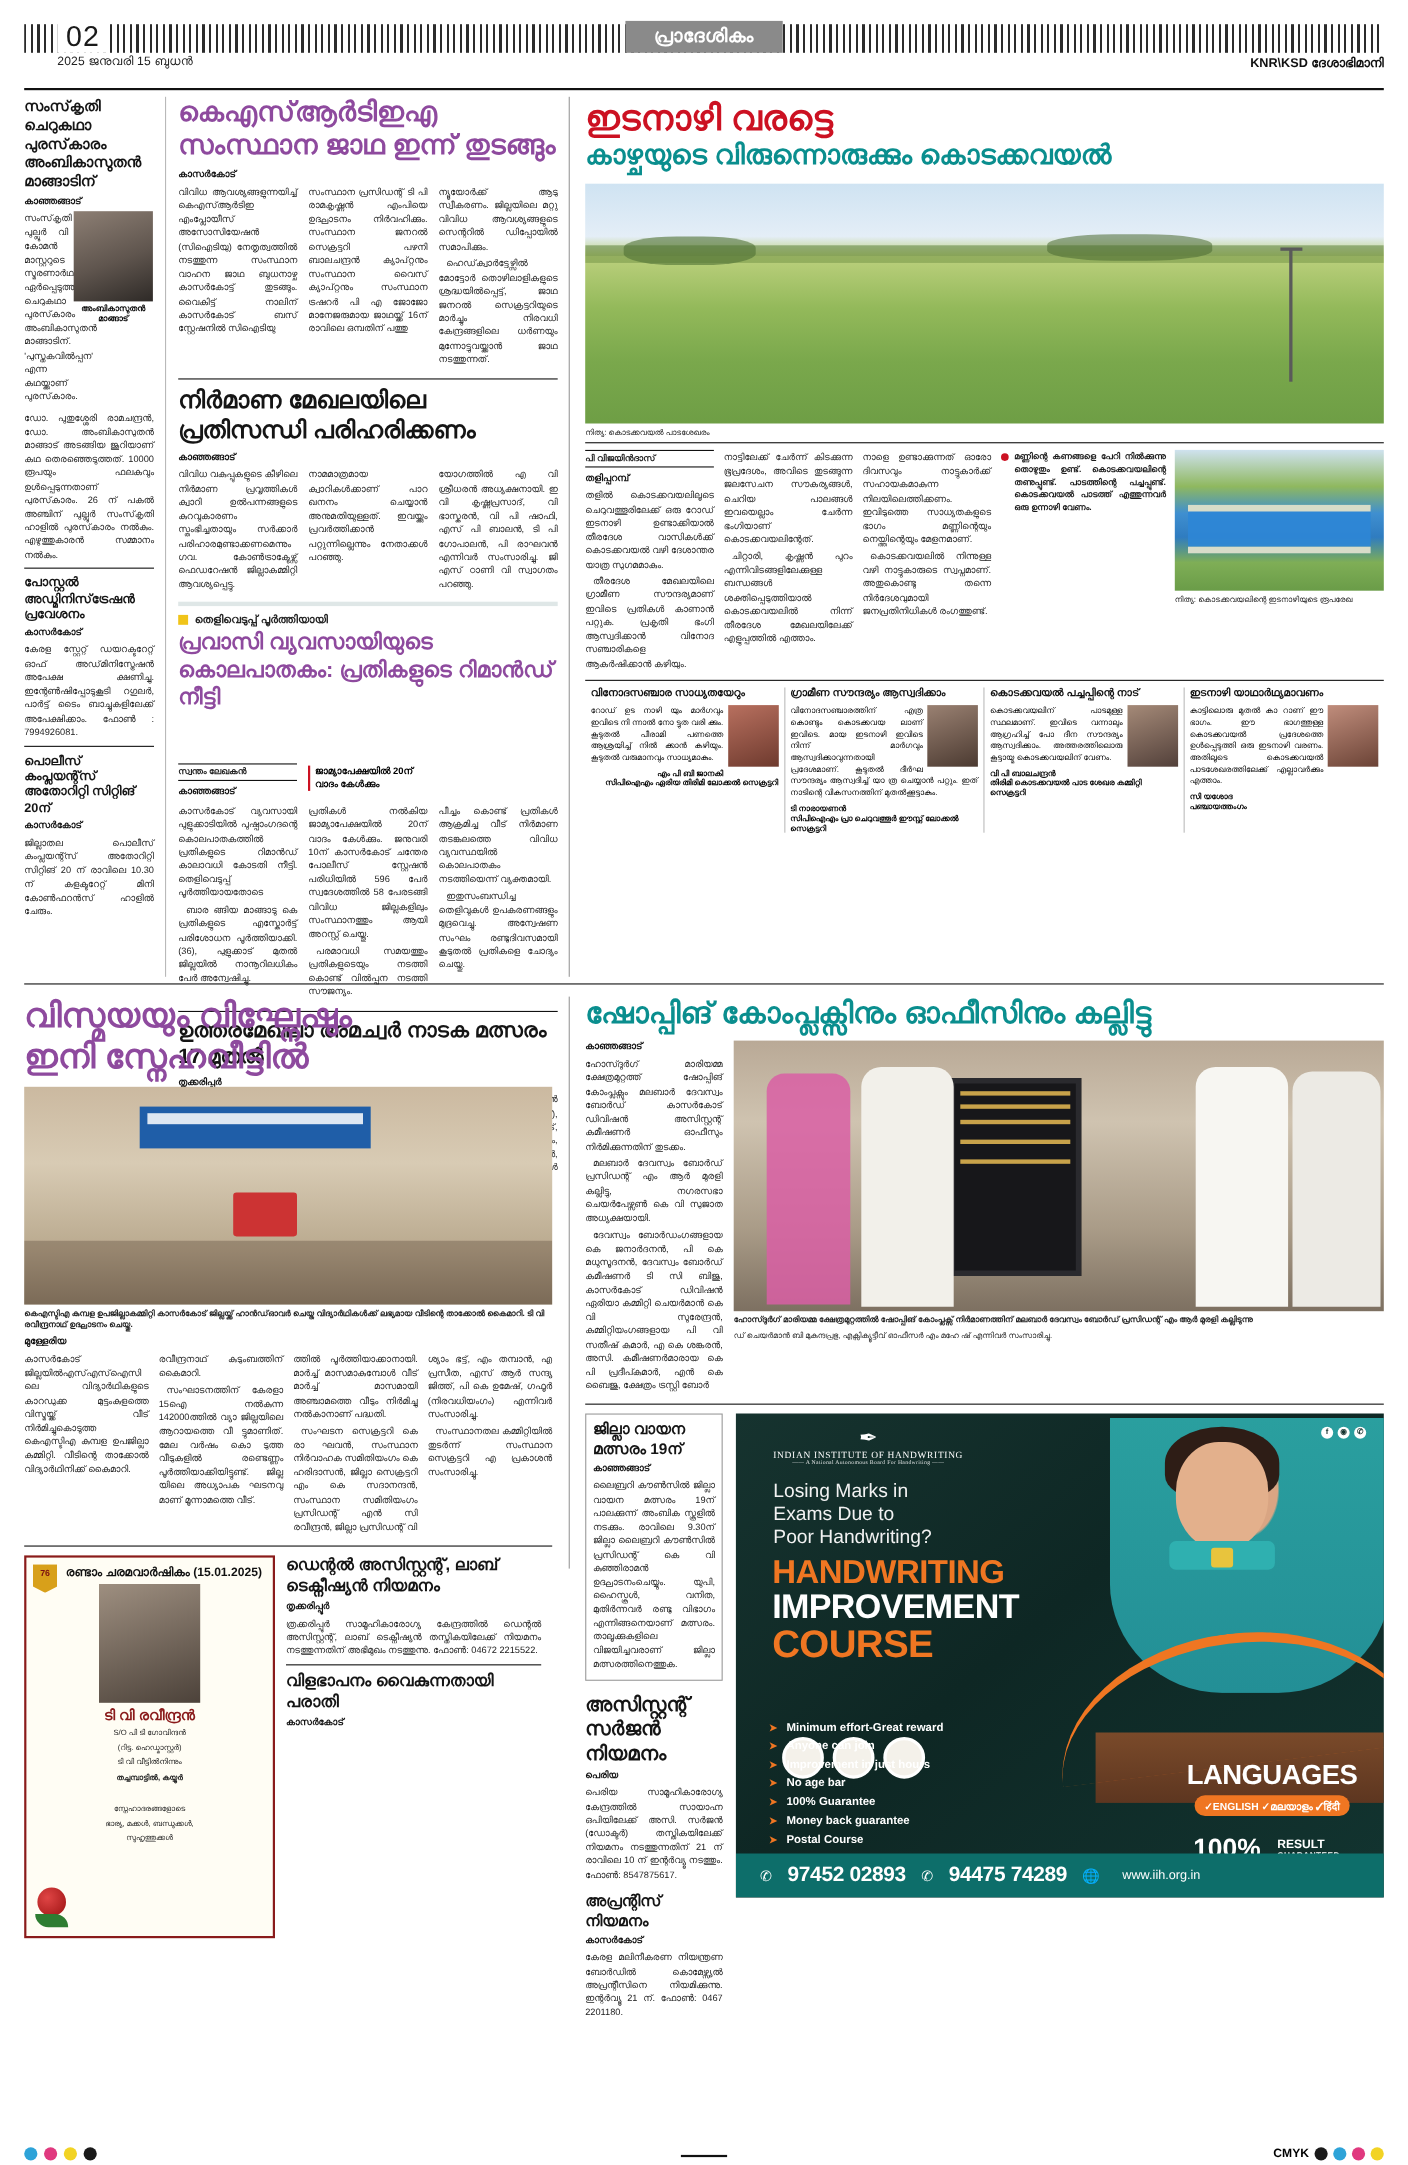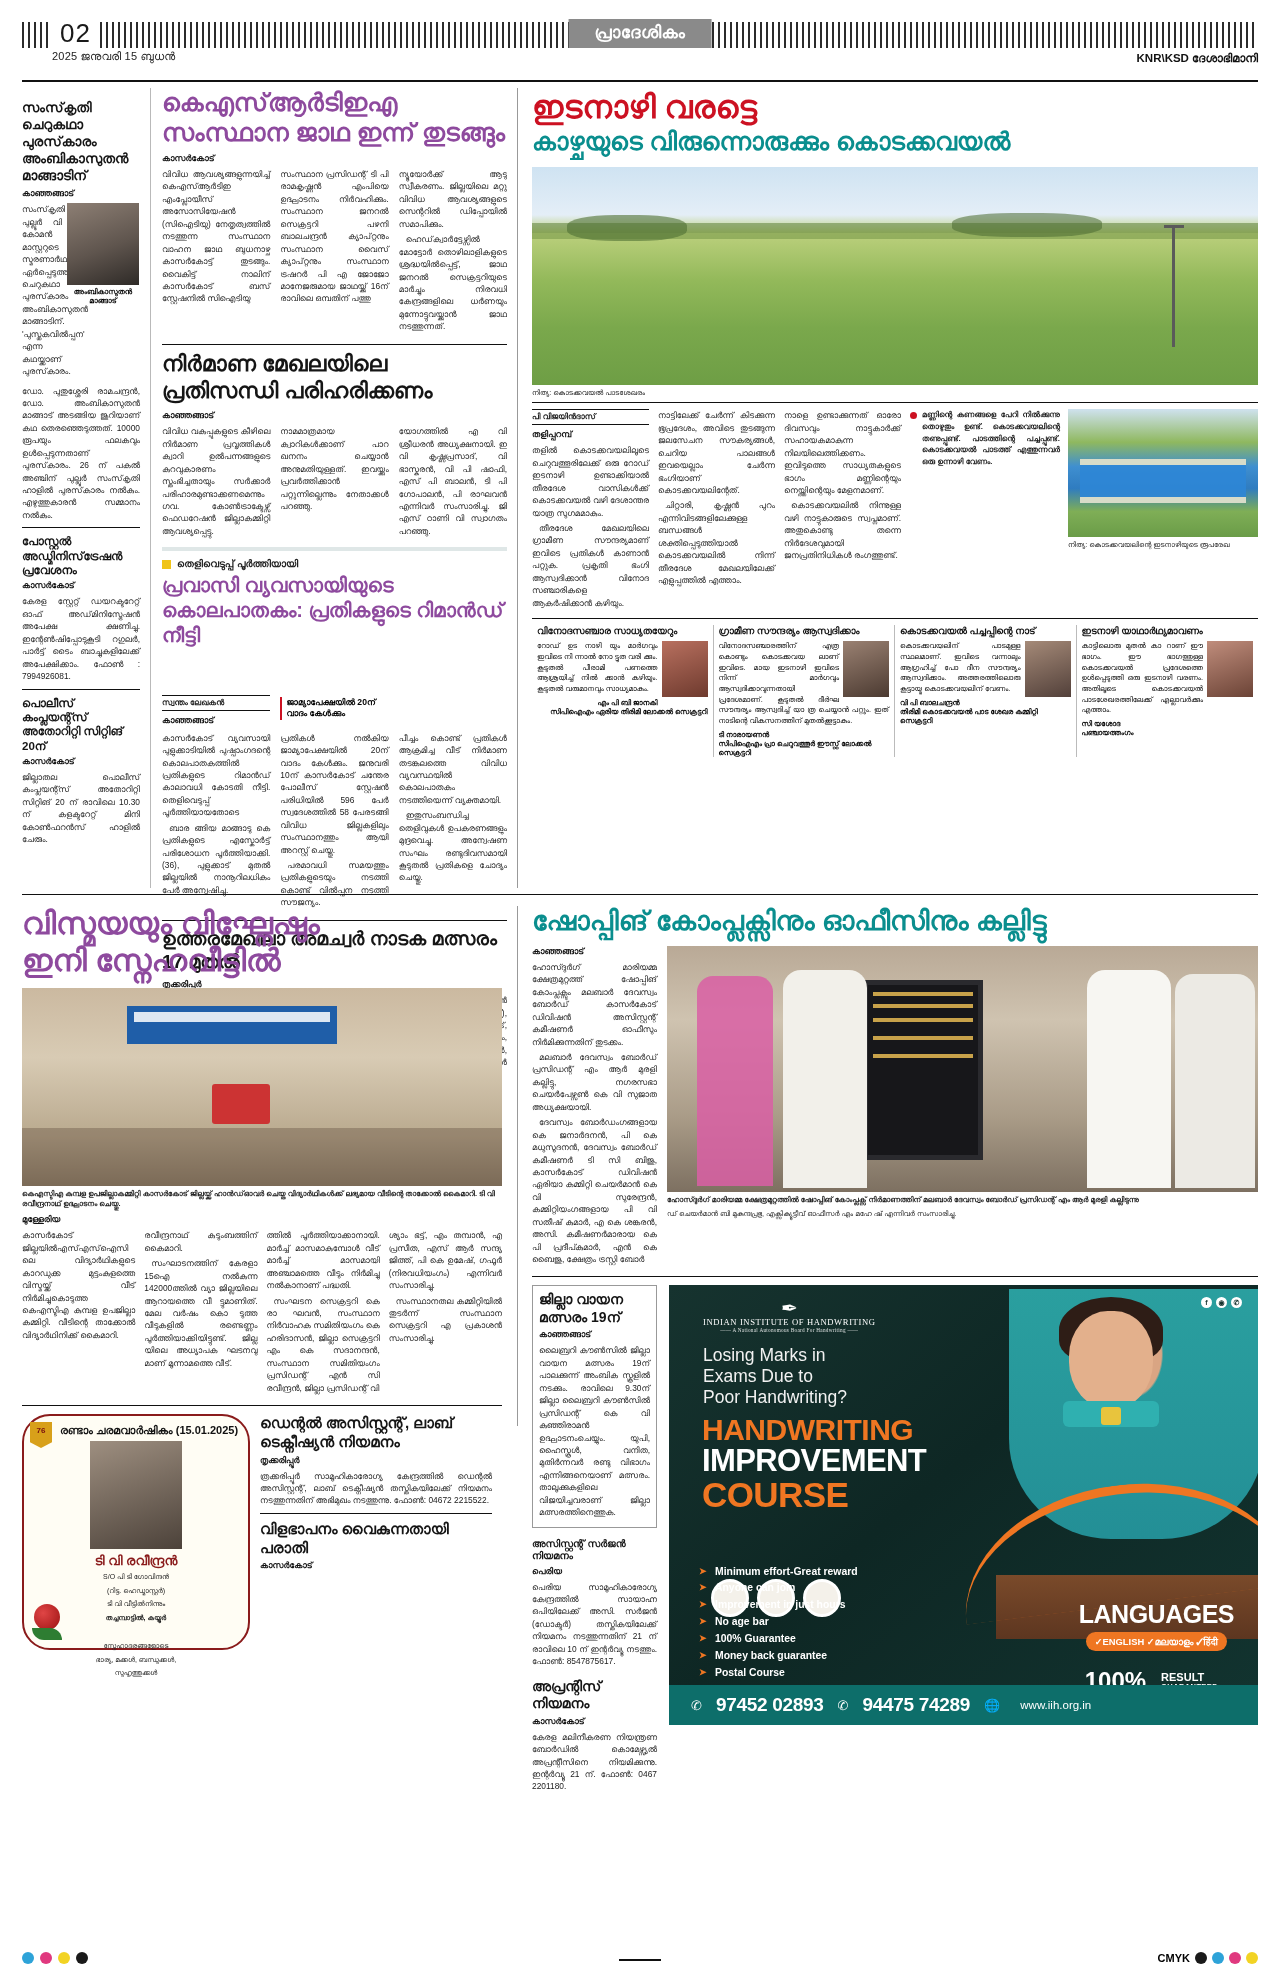--- a/index.html
+++ b/index.html
@@ -243,21 +243,21 @@
   </div>
 
   <div class="body-wrap">
 
     <div class="vrule" style="left:128px; top:0; height:800px;"></div>
     <div class="vrule" style="left:495px; top:0; height:800px; background:#999;"></div>
     <div class="vrule" style="left:495px; top:818px; height:520px; background:#999;"></div>
 
     <div style="position:relative; height:800px;">
 
-      <div style="position:absolute; left:0; top:12px; width:118px;">
+      <div style="position:absolute; left:0; top:1px; width:118px;">
 
         <div>
           <div style="font-size:13.5px; font-weight:700; line-height:1.25; color:#151515;">സംസ്‌കൃതി ചെറുകഥാ പുരസ്‌കാരം അംബികാസുതൻ മാങ്ങാടിന്</div>
           <div class="dateline" style="margin-top:4px;">കാഞ്ഞങ്ങാട്</div>
 
           <div style="display:flex; gap:5px;">
             <div class="col" style="width:40px;">
               <p class="first">സംസ്‌കൃതി പുല്ലൂർ വി കോമൻ മാസ്റ്ററുടെ സ്മരണാർഥം ഏർപ്പെടുത്തിയ ചെറുകഥാ പുരസ്‌കാരം അംബികാസുതൻ മാങ്ങാടിന്. 'പുസ്തകവിൽപ്പന' എന്ന കഥയ്ക്കാണ് പുരസ്‌കാരം.</p>
             </div>
             <div style="width:72px;">
@@ -523,21 +523,21 @@
           <div class="col" style="flex:1;">
             <p class="first">ശ്യാം ഭട്ട്, എം തമ്പാൻ, എ പ്രസീത, എസ് ആർ സന്ദ്യ ജിത്ത്, പി കെ ഉമേഷ്, ഗഫൂർ (നിരവധിയംഗം) എന്നിവർ സംസാരിച്ചു.</p>
             <p>സംസ്ഥാനതല കമ്മിറ്റിയിൽ തുടർന്ന് സംസ്ഥാന സെക്രട്ടറി എ പ്രകാശൻ സംസാരിച്ചു.</p>
           </div>
         </div>
 
         <div class="thin-sep" style="margin-top:8px;"></div>
 
         <div style="display:flex; gap:10px; margin-top:8px;">
           <div style="width:228px;">
-            <div class="ad-mem" style="height:236px;border-radius:28px;">
+            <div class="ad-mem" style="height:348px;">
               <div class="ribbon">76</div>
               <div class="title">രണ്ടാം ചരമവാർഷികം (15.01.2025)</div>
               <div class="photo-m" style="background:linear-gradient(160deg,#9e8f80,#4c423a);"></div>
               <div class="nm">ടി വി രവീന്ദ്രൻ</div>
               <div class="rows">S/O പി ടി ഗോവിന്ദൻ</div>
               <div class="rows">(റിട്ട. ഹെഡ്മാസ്റ്റർ)</div>
               <div class="rows">ടി വി വീട്ടിൽനിന്നും</div>
               <div class="rows" style="font-weight:700;">തച്ചമ്പാട്ടിൽ, കയ്യൂർ</div>
               <div class="rows" style="margin-top:18px;">സ്നേഹാദരങ്ങളോടെ</div>
               <div class="rows">ഭാര്യ, മക്കൾ, ബന്ധുക്കൾ,</div>
@@ -604,21 +604,21 @@
           <div style="width:125px;">
             <div style="border:1px solid #999; padding:5px 6px;">
               <div class="hl-black" style="font-size:14px; line-height:1.25;">ജില്ലാ വായന മത്സരം 19ന്</div>
               <div class="dateline" style="margin-top:3px;">കാഞ്ഞങ്ങാട്</div>
               <div class="col">
                 <p class="first">ലൈബ്രറി കൗൺസിൽ ജില്ലാ വായന മത്സരം 19ന് പാലക്കുന്ന് അംബിക സ്കൂളിൽ നടക്കും. രാവിലെ 9.30ന് ജില്ലാ ലൈബ്രറി കൗൺസിൽ പ്രസിഡന്റ് കെ വി കുഞ്ഞിരാമൻ ഉദ്ഘാടനംചെയ്യും. യുപി, ഹൈസ്കൂൾ, വനിത, മുതിർന്നവർ രണ്ടു വിഭാഗം എന്നിങ്ങനെയാണ് മത്സരം. താലൂക്കുകളിലെ വിജയിച്ചവരാണ് ജില്ലാ മത്സരത്തിനെത്തുക.</p>
               </div>
             </div>
 
             <div style="margin-top:10px;">
-              <div class="hl-black" style="font-size:10px; line-height:1.25;">അസിസ്റ്റന്റ് സർജൻ നിയമനം</div>
+              <div class="hl-black" style="font-size:18px; line-height:1.25;">അസിസ്റ്റന്റ് സർജൻ നിയമനം</div>
               <div class="dateline" style="margin-top:3px;">പെരിയ</div>
               <div class="col">
                 <p class="first">പെരിയ സാമൂഹികാരോഗ്യ കേന്ദ്രത്തിൽ സായാഹ്ന ഒപിയിലേക്ക് അസി. സർജൻ (ഡോക്ടർ) തസ്തികയിലേക്ക് നിയമനം നടത്തുന്നതിന് 21 ന് രാവിലെ 10 ന് ഇന്റർവ്യൂ നടത്തും. ഫോൺ: 8547875617.</p>
               </div>
             </div>
 
             <div style="margin-top:10px;">
               <div class="hl-black" style="font-size:14px; line-height:1.25;">അപ്രന്റിസ് നിയമനം</div>
               <div class="dateline" style="margin-top:3px;">കാസർകോട്</div>
               <div class="col">

